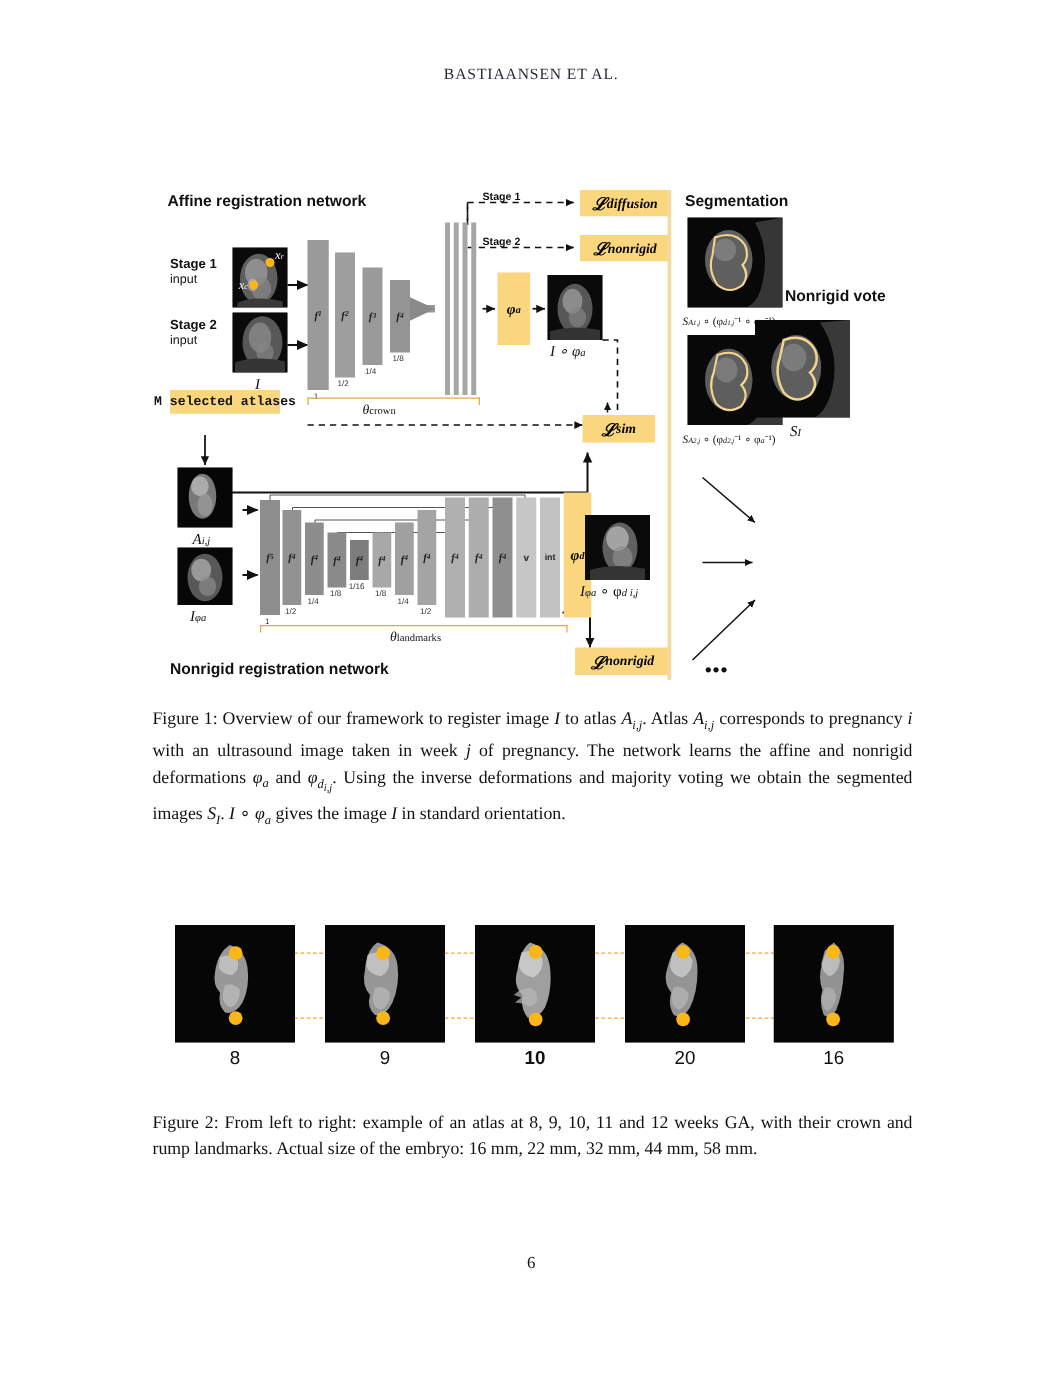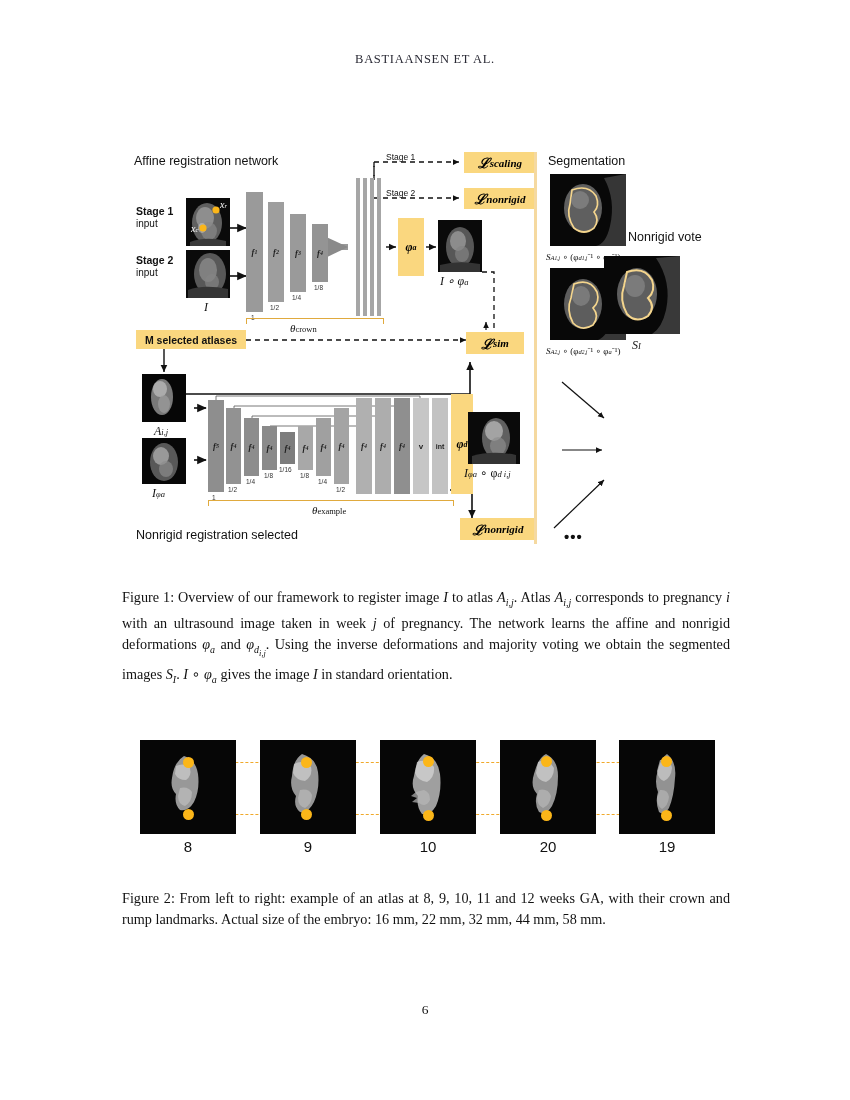--- a/index.html
+++ b/index.html
@@ -34,21 +34,21 @@
   #figure1 {
     position: absolute;
     left: 134px;
     top: 150px;
     width: 600px;
     height: 400px;
     font-family: "Liberation Sans", sans-serif;
   }
   .panel-title {
     position: absolute;
-    font-weight: normal;
+    font-weight: bold;
     font-size: 12.5px;
     color: #111;
     white-space: nowrap;
   }
   .divider-v {
     position: absolute;
     background: #f5d9a0;
   }
   .loss-box {
     position: absolute;
@@ -398,33 +398,33 @@
   </div>
   <div class="math-lbl" style="left:306px; top:124px;">
     <span>I ∘ φ</span><span class="sub">a</span>
   </div>
 
   <div class="panel-title" style="left:252px; top:2px; font-size:8.5px;">Stage 1</div>
   <div class="panel-title" style="left:252px; top:38px; font-size:8.5px;">Stage 2</div>
 
   <div class="loss-box" style="left:330px; top:2px; width:72px; height:21px;">
     <span class="scr">ℒ</span>
-      <span class="sub">scaling</span>
+      <span class="sub">diffusion</span>
   </div>
   <div class="loss-box" style="left:330px; top:38px; width:72px; height:21px;">
     <span class="scr">ℒ</span>
       <span class="sub">nonrigid</span>
   </div>
 
   <div class="brace" style="left:112px; top:168px; width:136px;"></div>
   <div class="theta-lbl" style="left:156px; top:172px;">
     <span>θ</span><span class="rm">crown</span>
   </div>
 
-  <div class="atlas-box" style="left:2px; top:180px; width:110px; height:19px;">M selected atlases</div>
+  <div class="atlas-box" style="left:2px; top:162px; width:88px; height:19px;font-family:Liberation Mono, monospace;">M selected atlases</div>
 
   <div class="us-img" style="left:8px; top:224px; width:44px; height:48px;">
     <svg width="44" height="48" viewBox="0 0 44 48">
       <rect width="44" height="48" fill="#060606"></rect>
       <ellipse cx="20" cy="23" rx="11" ry="18" fill="#8e8e8e" opacity="0.85"></ellipse>
       <ellipse cx="18" cy="15" rx="7" ry="8" fill="#c0c0c0" opacity="0.7"></ellipse>
       <ellipse cx="22" cy="30" rx="6" ry="9" fill="#9e9e9e" opacity="0.7"></ellipse>
     </svg>
   </div>
   <div class="math-lbl" style="left:20px; top:274px;">
@@ -534,24 +534,24 @@
       <span class="sub">sim</span>
   </div>
 
   <div class="loss-box" style="left:326px; top:368px; width:76px; height:22px;">
     <span class="scr">ℒ</span>
       <span class="sub">nonrigid</span>
   </div>
 
   <div class="brace" style="left:74px; top:350px; width:244px;"></div>
   <div class="theta-lbl" style="left:178px; top:354px;">
-    <span>θ</span><span class="rm">example</span>
-  </div>
-
-  <div class="panel-title" style="left:2px; top:378px;">Nonrigid registration selected</div>
+    <span>θ</span><span class="rm">landmarks</span>
+  </div>
+
+  <div class="panel-title" style="left:2px; top:378px;">Nonrigid registration network</div>
 
   <div class="divider-v" style="left:400px; top:2px; width:2.5px; height:392px;"></div>
 
   <div class="panel-title" style="left:414px; top:4px;">Segmentation</div>
 
   <div class="us-img" style="left:416px; top:24px; width:76px; height:72px;">
     <svg width="76" height="72" viewBox="0 0 76 72">
       <rect width="76" height="72" fill="#080808"></rect>
       <path d="M54,4 Q66,26 60,52 Q56,70 46,72 L76,72 L76,0 z" fill="#4a4a4a" opacity="0.7"></path>
       <ellipse cx="33" cy="34" rx="19" ry="24" fill="#6e6e6e" opacity="0.85"></ellipse>
@@ -588,21 +588,21 @@
       <path d="M23,16 Q40,10 48,24 Q52,35 44,42 Q52,51 44,60 Q32,68 23,58 Q15,44 20,30 z" fill="none" stroke="#f4d58d" stroke-width="2"></path>
       <ellipse cx="31" cy="30" rx="10" ry="11" fill="#8f8f8f" opacity="0.6"></ellipse>
     </svg>
   </div>
   <div class="math-lbl" style="left:498px; top:188px;">
     <span>S</span><span class="sub">I</span>
   </div>
 
 </div>
 
-<div class="caption" style="left:122px; top:565px; width:608px;margin-top:22px;">
+<div class="caption" style="left:122px; top:565px; width:608px;">
   Figure 1: Overview of our framework to register image <i>I</i> to atlas <i>A</i><span class="sub">i,j</span>. Atlas <i>A</i><span class="sub">i,j</span> corresponds to pregnancy <i>i</i> with an ultrasound image taken in week <i>j</i> of pregnancy. The network learns the affine and nonrigid deformations <i>φ</i><span class="sub">a</span> and <i>φ</i><span class="sub">d<sub>i,j</sub></span>. Using the inverse deformations and majority voting we obtain the segmented images <i>S</i><span class="sub">I</span>. <i>I</i> ∘ <i>φ</i><span class="sub">a</span> gives the image <i>I</i> in standard orientation.
 </div>
 
 <div id="figure2">
 
   <div class="dash-line" style="top:22px;"></div>
 
   <div class="dash-line" style="top:74px;"></div>
 
   <div class="atlas-cell" style="left:0;">
@@ -632,21 +632,21 @@
   <div class="atlas-cell" style="left:240px;">
     <svg width="96" height="94" viewBox="0 0 96 94">
       <rect width="96" height="94" fill="#060606"></rect>
       <path d="M44,14 Q58,18 60,34 Q62,52 56,66 Q50,76 42,74 Q36,66 38,56 Q30,48 34,36 Q36,20 44,14 z" fill="#b0b0b0" opacity="0.9"></path>
       <path d="M37,22 Q48,18 54,27 Q55,37 47,42 Q38,41 35,33 z" fill="#d8d8d8" opacity="0.7"></path>
       <path d="M36,52 L31,56 L37,58 L32,62 L39,63 Q46,68 50,60 Q50,52 44,50 z" fill="#b8b8b8" opacity="0.7"></path>
     </svg>
   </div>
   <div class="landmark-dot" style="left:283px; top:16px;"></div>
   <div class="landmark-dot" style="left:283px; top:70px;"></div>
-  <div class="atlas-num" style="left:240px;">10</div>
+  <div class="atlas-num" style="left:240px;font-weight:bold;">10</div>
 
   <div class="atlas-cell" style="left:360px;">
     <svg width="96" height="94" viewBox="0 0 96 94">
       <rect width="96" height="94" fill="#060606"></rect>
       <path d="M46,14 Q58,20 58,36 Q58,54 52,66 Q46,76 39,72 Q34,64 37,54 Q30,46 34,34 Q38,18 46,14 z" fill="#a4a4a4" opacity="0.9"></path>
       <path d="M38,22 Q49,18 54,28 Q54,38 46,42 Q38,41 36,33 z" fill="#d4d4d4" opacity="0.7"></path>
       <path d="M39,50 Q48,48 51,56 Q50,65 43,68 Q37,65 37,57 z" fill="#bebebe" opacity="0.6"></path>
     </svg>
   </div>
   <div class="landmark-dot" style="left:401px; top:16px;"></div>
@@ -656,19 +656,19 @@
   <div class="atlas-cell" style="left:479px;">
     <svg width="96" height="94" viewBox="0 0 96 94">
       <rect width="96" height="94" fill="#060606"></rect>
       <path d="M48,14 Q58,22 56,38 Q55,56 50,68 Q45,76 40,72 Q36,62 39,52 Q35,42 39,30 Q42,18 48,14 z" fill="#a2a2a2" opacity="0.9"></path>
       <path d="M41,20 Q51,18 53,28 Q52,38 45,41 Q39,39 38,31 z" fill="#cfcfcf" opacity="0.7"></path>
       <path d="M41,50 Q49,49 50,57 Q49,66 43,69 Q38,66 38,58 z" fill="#bababa" opacity="0.6"></path>
     </svg>
   </div>
   <div class="landmark-dot" style="left:521px; top:16px;"></div>
   <div class="landmark-dot" style="left:521px; top:70px;"></div>
-  <div class="atlas-num" style="left:479px;">19</div>
+  <div class="atlas-num" style="left:479px;">16</div>
 
 </div>
 
 <div class="caption" style="left:122px; top:888px; width:608px;">Figure 2: From left to right: example of an atlas at 8, 9, 10, 11 and 12 weeks GA, with their crown and rump landmarks. Actual size of the embryo: 16 mm, 22 mm, 32 mm, 44 mm, 58 mm.</div>
 
 <div class="page-num">6</div>
 
 </body></html>

